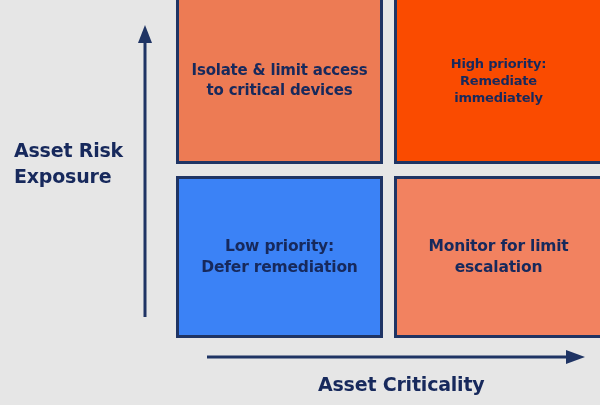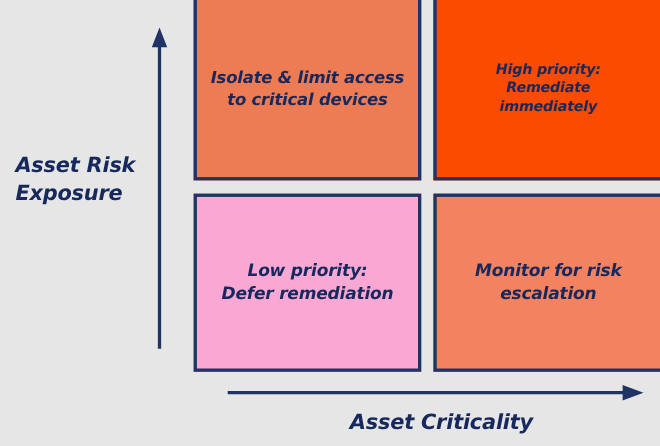--- a/index.html
+++ b/index.html
@@ -3,21 +3,21 @@
 <meta charset="utf-8">
 <style>
   html,body{margin:0;padding:0;}
   body{
     width:600px;height:405px;
     background:#e6e6e6;
     font-family:"DejaVu Sans",sans-serif;
     overflow:hidden;
     position:relative;
   }
-  #matrix{position:absolute;left:0;top:0;width:600px;height:405px;font-style:italic;}
+  #matrix{position:absolute;left:0;top:0;width:600px;height:405px;}
 
   .quad{
     position:absolute;
     border:3px solid #1f3464;
     box-sizing:border-box;
     display:flex;
     align-items:center;
     justify-content:center;
     text-align:center;
   }
@@ -66,27 +66,27 @@
     <span class="qlabel">Isolate &amp; limit access
 to critical devices</span>
   </div>
 
   <div class="quad" id="quad-tr" style="background: rgb(250, 75, 0); border-color: rgb(31, 52, 100);">
     <span class="qlabel">High priority:
 Remediate
 immediately</span>
   </div>
 
-  <div class="quad" id="quad-bl" style="background: #f9a8d4; border-color: rgb(31, 52, 100);">
+  <div class="quad" id="quad-bl" style="background: #3b82f6; border-color: rgb(31, 52, 100);">
     <span class="qlabel">Low priority:
 Defer remediation</span>
   </div>
 
   <div class="quad" id="quad-br" style="background: rgb(242, 130, 96); border-color: rgb(31, 52, 100);">
-    <span class="qlabel">Monitor for risk
+    <span class="qlabel">Monitor for limit
 escalation</span>
   </div>
 
   <svg class="axis-svg" viewBox="0 0 600 405">
 
     <g>
       <line x1="145" y1="317" x2="145" y2="36" stroke="#1f3464" stroke-width="3"></line>
       <polygon points="145,25 152,43 138,43" fill="#1f3464"></polygon>
     </g>
 

